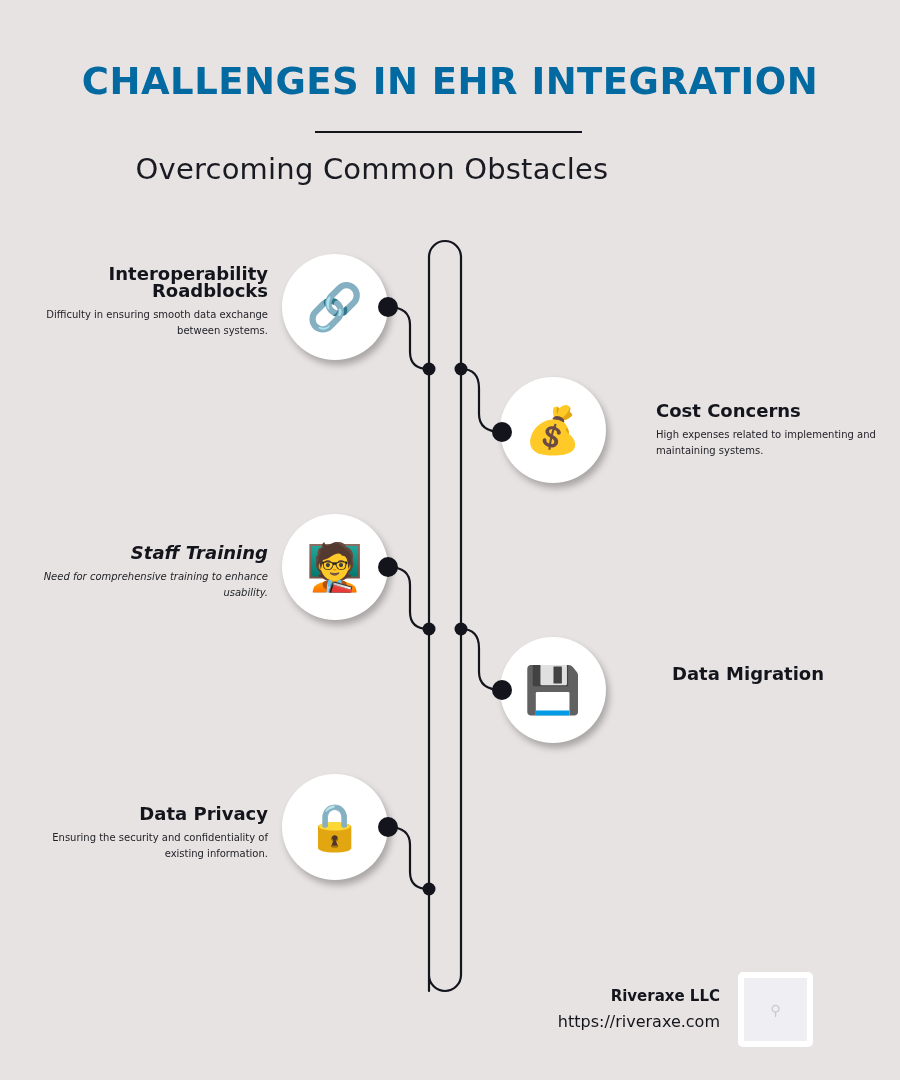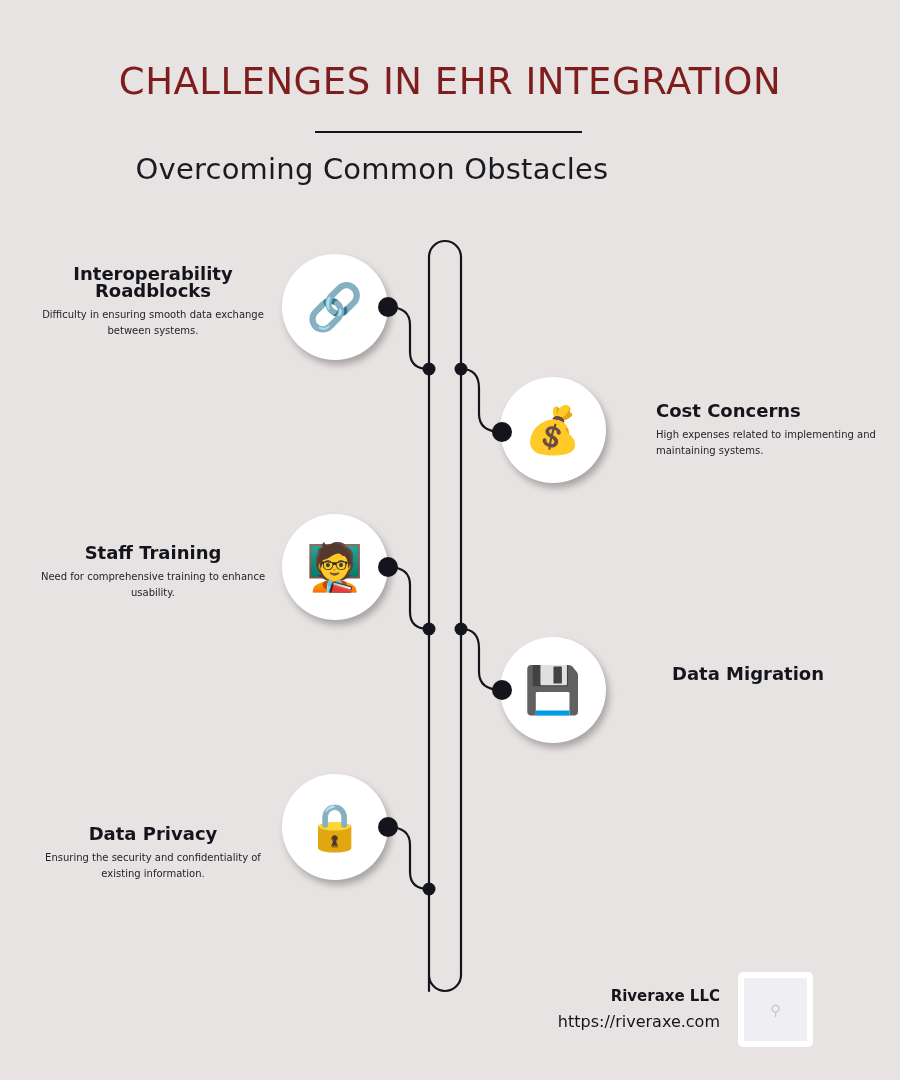--- a/index.html
+++ b/index.html
@@ -2,40 +2,40 @@
 <html><head>
 <meta charset="utf-8">
 <style>
   html, body { margin:0; padding:0; }
   body {
     width:900px; height:1080px; background:#e7e3e2; position:relative; overflow:hidden;
     font-family:"DejaVu Sans", sans-serif; color:#14151c;
   }
   .title {
     position:absolute; top:60px; left:0; width:900px; text-align:center;
-    font-family:"DejaVu Sans", sans-serif; font-weight:normal; font-size:37px; letter-spacing:0.5px;
-    color:#7f1d1d;
+    font-family:"DejaVu Sans", sans-serif; font-weight:bold; font-size:37px; letter-spacing:0.5px;
+    color:#0369a1;
   }
   .title-rule {
     position:absolute; top:131px; left:315px; width:267px; height:2px; background:#14151c;
   }
   .subtitle {
     position:absolute; top:152px; left:0; width:744px; text-align:center;
     font-family:"DejaVu Sans", sans-serif; font-size:29px; font-weight:normal; color:#1a1b22;
     letter-spacing:0.2px;
   }
   svg.timeline { position:absolute; left:0; top:0; }
   .circle {
     position:absolute; width:106px; height:106px; border-radius:50%; background:#fff;
     box-shadow: 3px 5px 7px rgba(0,0,0,0.28);
     display:flex; align-items:center; justify-content:center;
     font-size:46px; line-height:1;
   }
   .node { position:absolute; width:20px; height:20px; border-radius:50%; background:#14151c; }
-  .item-left { position:absolute; right:632px; text-align:center; width:230px; }
+  .item-left { position:absolute; right:632px; text-align:right; width:230px; }
   .item-right { position:absolute; left:656px; text-align:left; width:230px; }
   .item-title { font-weight:bold; font-size:18px; line-height:17px; color:#14151c; margin-bottom:8px; }
   .item-desc { font-size:10px; line-height:16px; color:#22232a; }
   .footer-name {
     position:absolute; top:987px; right:180px; text-align:right;
     font-weight:bold; font-size:15px; color:#14151c;
   }
   .footer-url {
     position:absolute; top:1012px; right:180px; text-align:right;
     font-size:16px; color:#14151c;margin-left:28px;
@@ -98,38 +98,38 @@
 <div class="node" style="left:492px; top:422px;"></div>
 <div class="item-right" style="top:402px;">
   <div class="item-title">Cost Concerns</div>
   <div class="item-desc">High expenses related to implementing and maintaining systems.</div>
 </div>
 
 <div class="circle" style="left:282px; top:514px;">
   <span>🧑‍🏫</span>
 </div>
 <div class="node" style="left:378px; top:557px;"></div>
-<div class="item-left" style="top:544px;">
+<div class="item-left" style="top:544px;font-style:italic;">
   <div class="item-title">Staff Training</div>
   <div class="item-desc">Need for comprehensive training to enhance usability.</div>
 </div>
 
 <div class="circle" style="left:500px; top:637px;">
   <span>💾</span>
 </div>
 <div class="node" style="left:492px; top:680px;"></div>
 <div class="item-right" style="top:665px;margin-left:16px;">
   <div class="item-title">Data Migration</div>
 </div>
 
 <div class="circle" style="left:282px; top:774px;">
   <span>🔒</span>
 </div>
 <div class="node" style="left:378px; top:817px;"></div>
-<div class="item-left" style="top:805px;margin-top:20px;">
+<div class="item-left" style="top:805px;">
   <div class="item-title">Data Privacy</div>
   <div class="item-desc">Ensuring the security and confidentiality of existing information.</div>
 </div>
 
 <div class="footer-name">Riveraxe LLC</div>
 <div class="footer-url">https://riveraxe.com</div>
 <div class="logo-box">
   <div class="logo-inner">⚲</div>
 </div>
 

